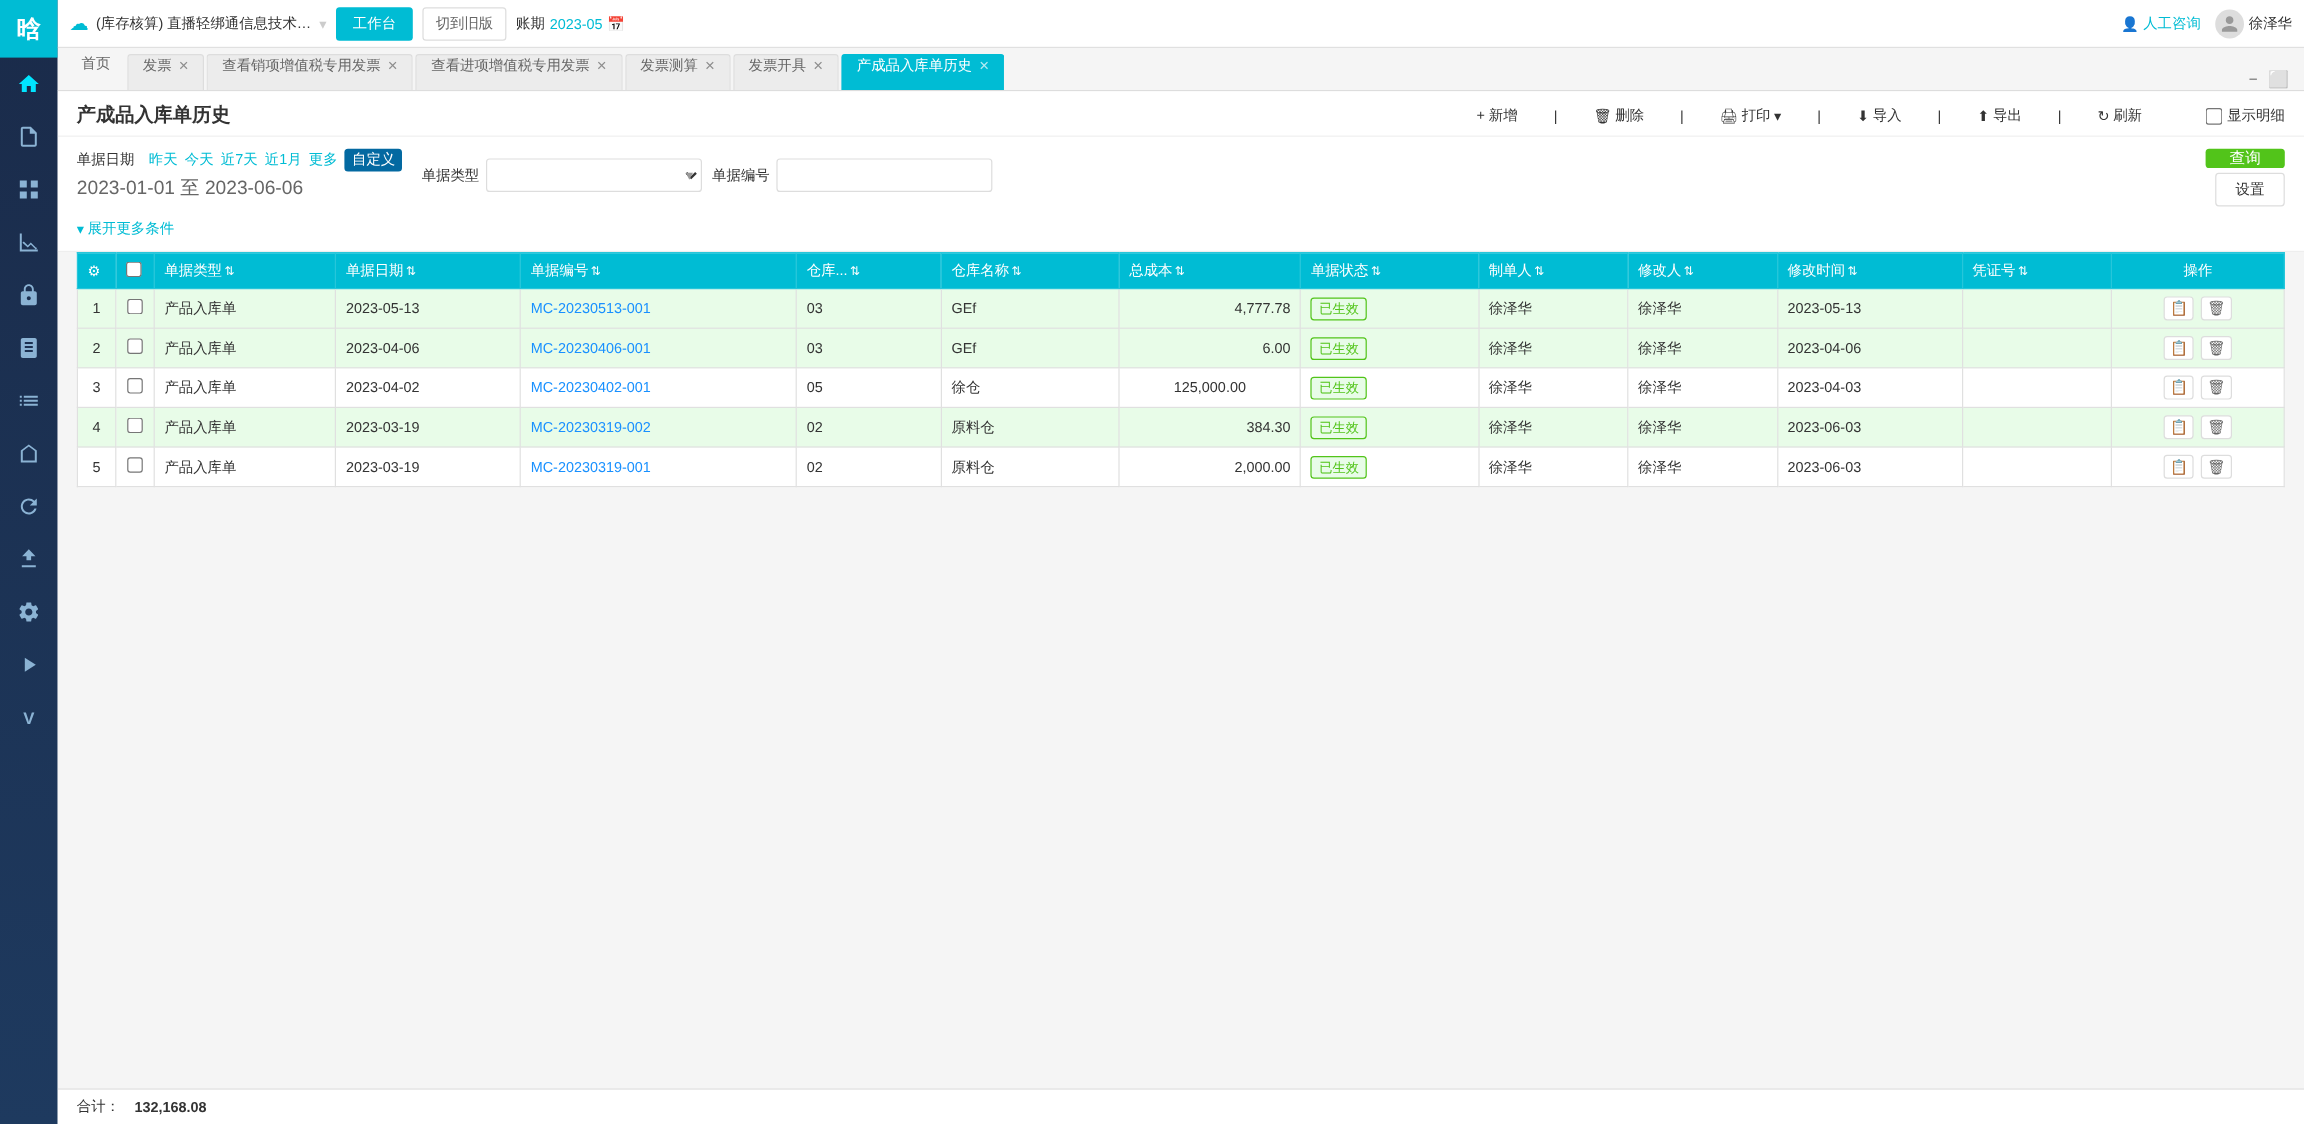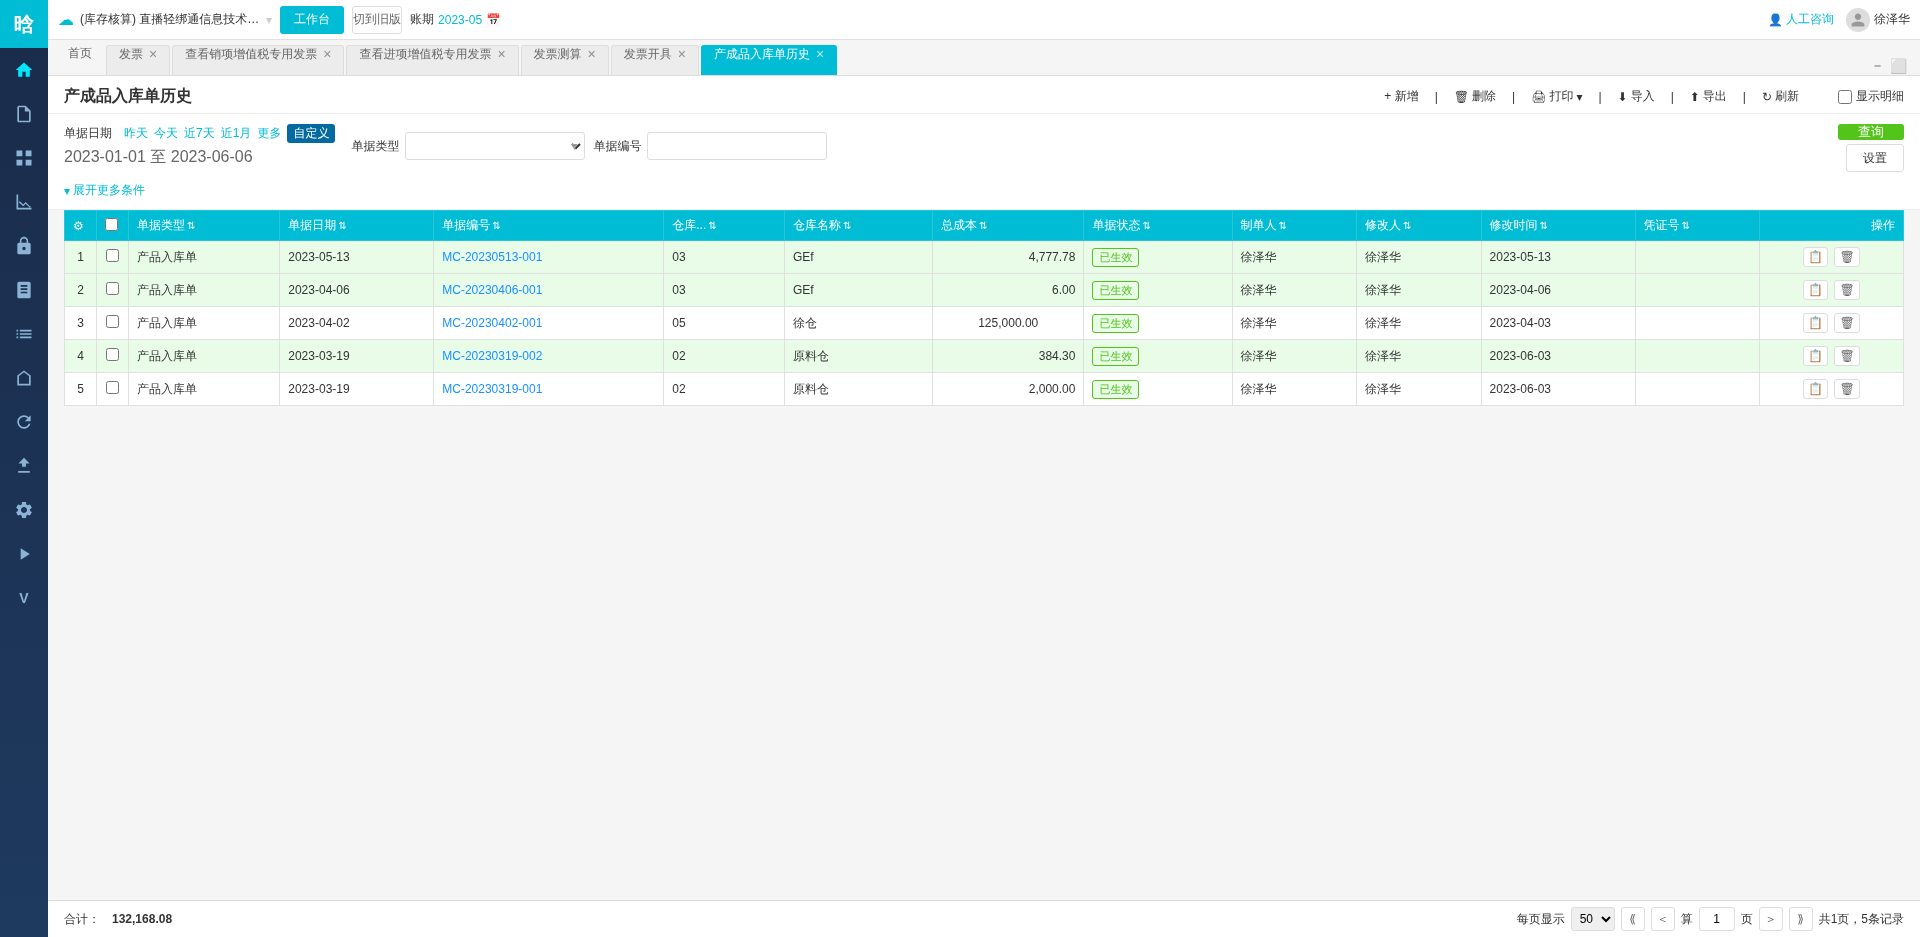--- a/index.html
+++ b/index.html
@@ -14,40 +14,40 @@
 
     
     .main { flex: 1; display: flex; flex-direction: column; overflow: hidden; }
 
     
     .topbar { height: 40px; background: white; border-bottom: 1px solid #e0e0e0; display: flex; align-items: center; padding: 0 10px; gap: 8px; flex-shrink: 0; }
     .topbar-brand { display: flex; align-items: center; gap: 6px; color: #333; font-size: 12px; max-width: 220px; }
     .topbar-brand-name { color: #333; font-size: 12px; white-space: nowrap; overflow: hidden; text-overflow: ellipsis; max-width: 180px; }
     .topbar-sep { color: #ccc; }
     .btn-workbench { background: #00bcd4; color: white; border: none; border-radius: 3px; padding: 4px 14px; font-size: 12px; cursor: pointer; height: 28px; }
-    .btn-switch { background: white; color: #666; border: 1px solid #ddd; border-radius: 3px; padding: 4px 0; font-size: 12px; cursor: pointer; height: 28px; }
+    .btn-switch { background: white; color: #666; border: 1px solid #ddd; border-radius: 3px; padding: 4px 10px; font-size: 12px; cursor: pointer; height: 28px; }
     .topbar-period { font-size: 12px; color: #333; display: flex; align-items: center; gap: 4px; }
     .topbar-right { margin-left: auto; display: flex; align-items: center; gap: 12px; }
     .topbar-service { font-size: 12px; color: #00bcd4; cursor: pointer; display: flex; align-items: center; gap: 3px; }
     .topbar-user { font-size: 12px; color: #333; cursor: pointer; display: flex; align-items: center; gap: 4px; }
     .user-avatar { width: 24px; height: 24px; border-radius: 50%; background: #ddd; display: flex; align-items: center; justify-content: center; font-size: 10px; color: #666; overflow: hidden; }
 
     
     .tabbar { height: 36px; background: #f5f5f5; border-bottom: 1px solid #ddd; display: flex; align-items: flex-end; padding: 0 8px; gap: 2px; flex-shrink: 0; }
     .tab { height: 30px; padding: 0 12px; display: flex; align-items: flex-start; gap: 6px; font-size: 12px; color: #666; cursor: pointer; border: 1px solid #ddd; border-bottom: none; border-radius: 3px 3px 0 0; background: #ececec; white-space: nowrap; }
     .tab.active { background: #00bcd4; color: white; border-color: #00bcd4; }
     .tab-close { font-size: 14px; color: inherit; opacity: 0.7; cursor: pointer; }
     .tab-home { border: none; background: transparent; }
     .tab-close-window { margin-left: auto; display: flex; align-items: center; gap: 6px; font-size: 16px; color: #666; cursor: pointer; padding: 0 4px; }
 
     
     .content { flex: 1; display: flex; flex-direction: column; overflow: hidden; background: #f5f5f5; }
     .content-header { display: flex; align-items: center; justify-content: space-between; padding: 10px 16px 6px; background: white; border-bottom: 1px solid #eee; flex-shrink: 0; }
     .page-title { font-size: 16px; font-weight: bold; color: #333; }
-    .header-actions { display: flex; align-items: center; gap: 12px; }
+    .header-actions { display: flex; align-items: center; gap: 26px; }
     .action-btn { display: flex; align-items: center; gap: 3px; font-size: 12px; color: #333; cursor: pointer; padding: 2px 4px; border: none; background: transparent; }
     .show-detail-label { font-size: 12px; color: #333; display: flex; align-items: center; gap: 4px; margin-left: 23px; }
     .show-detail-checkbox { width: 14px; height: 14px; }
 
     
     .filter-area { padding: 10px 16px; background: white; border-bottom: 1px solid #eee; flex-shrink: 0; }
     .filter-row { display: flex; align-items: center; gap: 12px; flex-wrap: wrap; }
     .filter-label { font-size: 12px; color: #333; white-space: nowrap; }
     .filter-date-shortcuts { display: flex; align-items: center; gap: 6px; }
     .date-shortcut { font-size: 12px; color: #00bcd4; cursor: pointer; }
@@ -381,21 +381,21 @@
                   <span>修改时间</span>
                   <span style="font-size:10px;">⇅</span>
                 </div>
               </th>
             <th>
                 <div class="th-sort">
                   <span>凭证号</span>
                   <span style="font-size:10px;">⇅</span>
                 </div>
               </th>
-            <th style="text-align:right;">操作</th>
+            <th style="text-align:center;">操作</th>
           </tr>
         </thead>
         <tbody id="table-body">
         <tr class="highlight">
     <td class="row-num">1</td>
     <td class="col-checkbox"><input type="checkbox" style=""></td>
     <td>产品入库单</td>
     <td>2023-05-13</td>
     <td><a class="link-cell">MC-20230513-001</a></td>
     <td>03</td>
@@ -497,29 +497,15 @@
       </div>
     </td>
   </tr>
           </tbody>
       </table>
     </div>
 
     <div class="footer">
       <span class="footer-total-label">合计：</span>
       <span class="footer-total-val">132,168.08</span>
-      <div class="pagination">
-        <span class="page-size-label">每页显示</span>
-        <select class="page-size-select">
-          <option>50</option>
-        </select>
-        <button class="page-nav-btn">⟪</button>
-        <button class="page-nav-btn">＜</button>
-        <span>算</span>
-        <input type="text" class="page-input" value="1" style="">
-        <span>页</span>
-        <button class="page-nav-btn">＞</button>
-        <button class="page-nav-btn">⟫</button>
-        <span class="page-info">共1页，5条记录</span>
-      </div>
     </div>
   </div>
 </div>
 
 </body></html>

